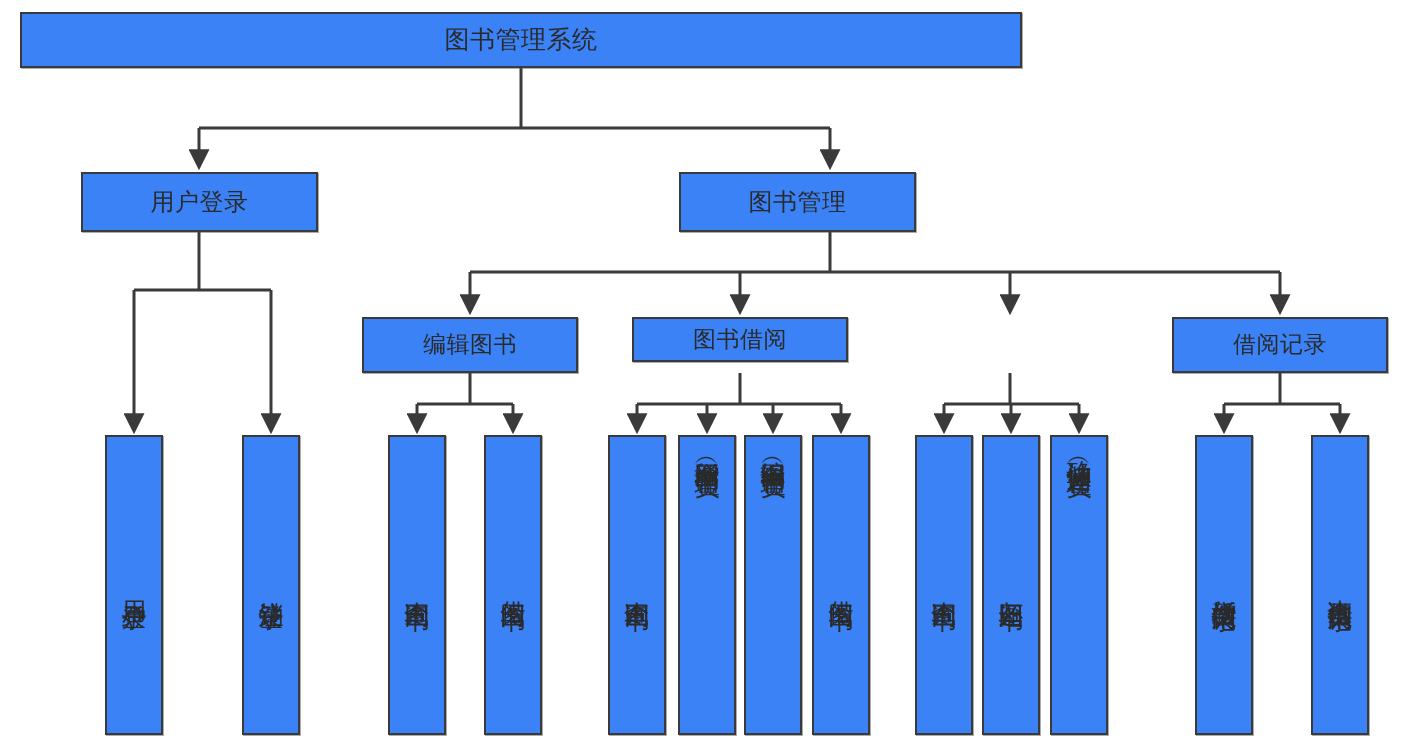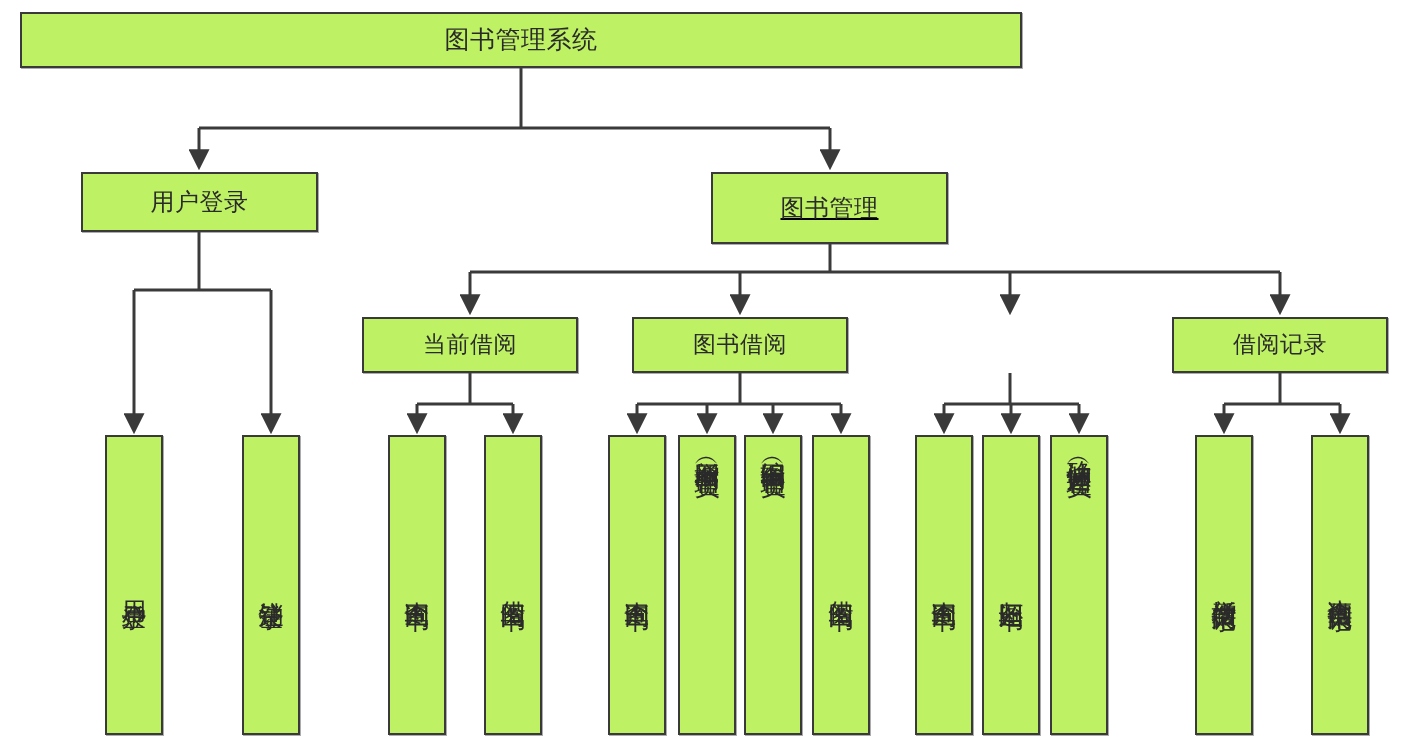--- a/index.html
+++ b/index.html
@@ -18,21 +18,21 @@
     position: absolute;
     left: 0;
     top: 0;
     width: 1405px;
     height: 747px;
   }
   .node-box {
     position: absolute;
     box-sizing: border-box;
     border: 2px solid #3a3a3a;
-    background: #bef264;
+    background: #3b82f6;
     display: flex;
     align-items: center;
     justify-content: center;
     box-shadow: 1px 1px 0 rgba(70,70,70,0.45);
   }
   .node-label-h {
     font-size: 24px;
     color: #2a2a2a;
     letter-spacing: 0.5px;
     line-height: 1.1;
@@ -145,28 +145,28 @@
     </g>
   </svg>
 
   <div class="node-box level-1" style="left:20px; top:12px; width:1002px; height:56px;">
     <span class="node-label-h">图书管理系统</span>
   </div>
 
   <div class="node-box level-2" style="left:81px; top:172px; width:237px; height:60px;">
     <span class="node-label-h">用户登录</span>
   </div>
-  <div class="node-box level-2" style="left:711px; top:172px; width:237px; height:72px;text-decoration:underline;">
+  <div class="node-box level-2" style="left:679px; top:172px; width:237px; height:60px;">
     <span class="node-label-h">图书管理</span>
   </div>
 
   <div class="node-box level-3" style="left:362px; top:317px; width:216px; height:56px;">
-    <span class="node-label-h">当前借阅</span>
-  </div>
-  <div class="node-box level-3" style="left:632px; top:317px; width:216px; height:56px;">
+    <span class="node-label-h">编辑图书</span>
+  </div>
+  <div class="node-box level-3" style="left:632px; top:317px; width:216px; height:45px;">
     <span class="node-label-h">图书借阅</span>
   </div>
   <div class="node-box level-3" style="left:1172px; top:317px; width:216px; height:56px;">
     <span class="node-label-h">借阅记录</span>
   </div>
 
   <div class="node-box leaf" style="left:105px; top:435px; width:58px; height:300px;">
     <span class="leaf-inner">
       <span class="node-label-v">用户登录</span>
     </span>

